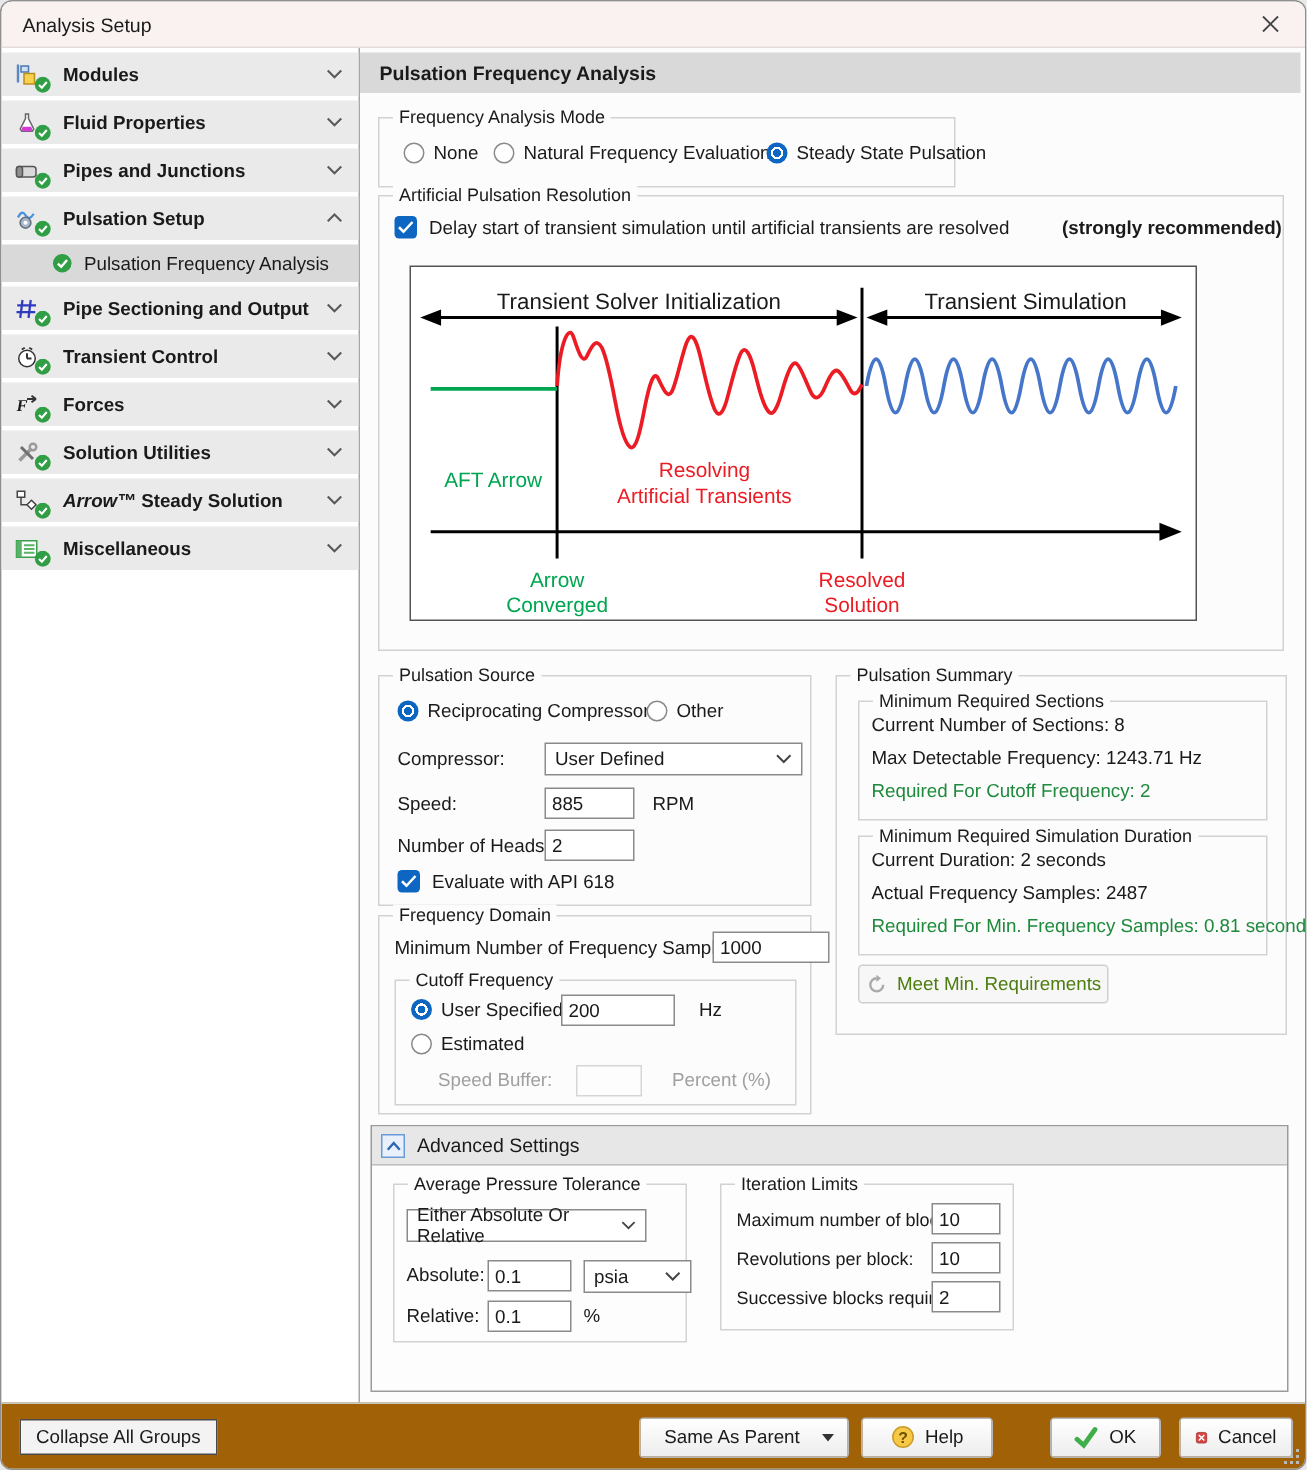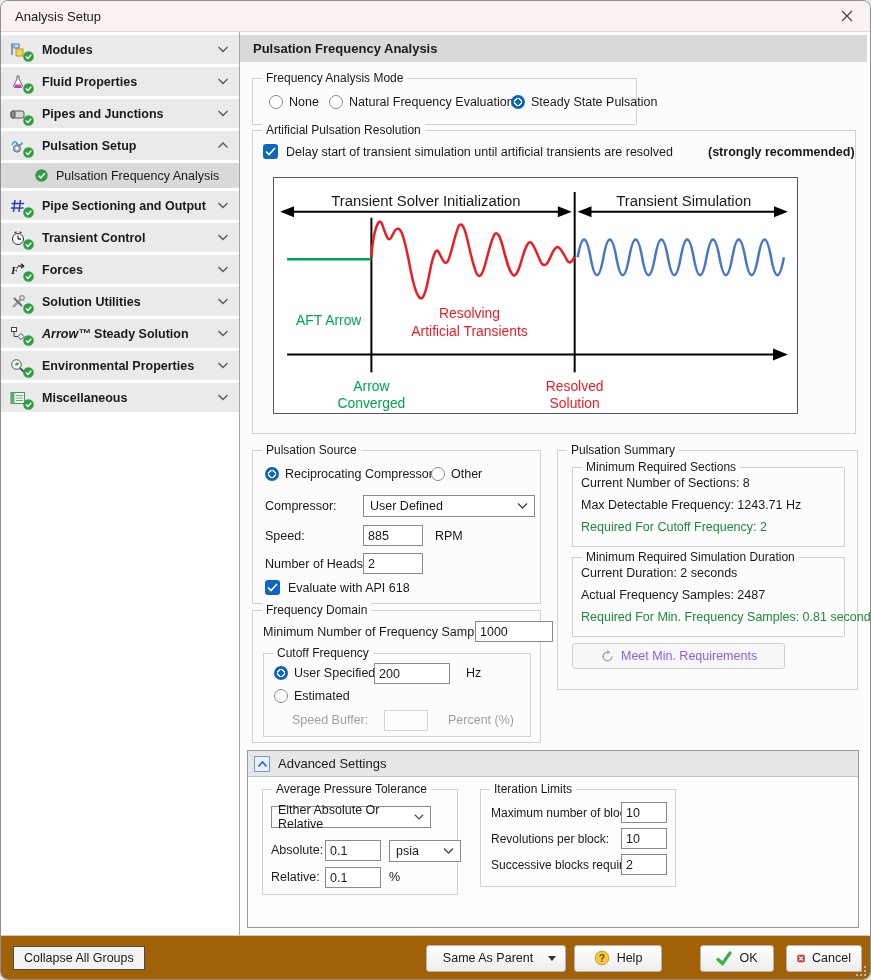--- a/index.html
+++ b/index.html
@@ -46,21 +46,21 @@
 .cbx svg { position:absolute; left:2px; top:3px; }
 
 .txt { position:absolute; height:21px; border:1px solid #8a8a8a; background:#fff; font:12.5px "Liberation Sans", sans-serif; padding:0 4px; color:#1a1a1a; }
 .txt.dis { border-color:#d6d6d6; background:#fdfdfd; color:#9a9a9a; }
 
 .dd { position:absolute; height:22px; border:1px solid #8a8a8a; background:#fff; display:flex; align-items:center; justify-content:space-between; padding:0 6px; font-size:12.5px; cursor:pointer; }
 
 .diagram { position:absolute; left:20px; top:46px; background:#fff; border:1px solid #555; }
 .diagram text { font-family:"Liberation Sans", sans-serif; }
 
-.btn-dis { position:absolute; display:flex; align-items:center; gap:6px; border:1px solid #cfcfcf; border-radius:3px; background:#f7f7f7; color:#8b5cf6; font-size:12.5px; padding:0 27px; height:26px; }
+.btn-dis { position:absolute; display:flex; align-items:center; gap:6px; border:1px solid #cfcfcf; border-radius:3px; background:#f7f7f7; color:#4d7c0f; font-size:12.5px; padding:0 4px; height:26px; }
 
 
 .adv { position:absolute; left:7px; top:718px; width:612px; height:178px; border:1px solid #9a9a9a; background:#fdfdfd; }
 .adv-head { height:26px; background:#e7e7e7; border-bottom:1px solid #c0c0c0; display:flex; align-items:center; gap:8px; padding-left:6px; font-size:13px; }
 .toggle { width:16px; height:16px; border:1px solid #6a9bd8; background:#e8f0fb; display:flex; align-items:center; justify-content:center; line-height:0; cursor:pointer; }
 
 
 .footer { height:45px; border-top:1px solid #c9c9c9; background:#a16207; display:flex; align-items:center; padding:0 8px; position:relative; }
 .btn { display:flex; align-items:center; justify-content:center; gap:7px; height:27px; background:linear-gradient(#ffffff,#ededed); border:1px solid #b5b5b5; border-radius:3px; font-size:12.5px; padding:0 10px; cursor:pointer; white-space:nowrap; }
 .btn-collapse { height:24px; background:#f3f3f3; border:1px solid #4a4a4a; border-radius:0; margin-left:4px; }
@@ -247,37 +247,20 @@
                 <circle cx="5.5" cy="5.5" r="5.3" fill="#2f9e44"></circle>
                 <path d="M3,5.6 L4.9,7.5 L8.2,3.7" stroke="#fff" stroke-width="1.4" fill="none"></path>
               </svg></span>
         </span>
         <span class="nav-label"><span class="ital">Arrow™</span><span> Steady Solution</span></span>
         <span class="chev"><svg width="12" height="9" viewBox="0 0 12 9">
               <path d="M1.5,2 L6,6.5 L10.5,2" stroke="#5a5a5a" stroke-width="1.4" fill="none"></path>
             </svg></span>
       </div>
 
-      <div class="nav-item">
-        <span class="nav-icon">
-          <svg class="ic" width="16" height="16" viewBox="0 0 16 16">
-              <circle cx="6.5" cy="6.5" r="4.8" fill="#eef6ee" stroke="#555"></circle>
-              <path d="M10,10 L14.5,14.5" stroke="#555" stroke-width="2"></path>
-              <path d="M4.5,7 Q6.5,3.5 9,5 Q8,8.5 4.5,7" fill="#3a9e4d"></path>
-            </svg>
-          <span class="badge"><svg width="11" height="11" viewBox="0 0 11 11">
-                <circle cx="5.5" cy="5.5" r="5.3" fill="#2f9e44"></circle>
-                <path d="M3,5.6 L4.9,7.5 L8.2,3.7" stroke="#fff" stroke-width="1.4" fill="none"></path>
-              </svg></span>
-        </span>
-        <span class="nav-label">Environmental Properties</span>
-        <span class="chev"><svg width="12" height="9" viewBox="0 0 12 9">
-              <path d="M1.5,2 L6,6.5 L10.5,2" stroke="#5a5a5a" stroke-width="1.4" fill="none"></path>
-            </svg></span>
-      </div>
 
       <div class="nav-item">
         <span class="nav-icon">
           <svg class="ic" width="16" height="16" viewBox="0 0 16 16">
               <rect x="1" y="2.5" width="13.5" height="11" fill="#fff" stroke="#3a9e4d"></rect>
               <rect x="1" y="2.5" width="3.5" height="11" fill="#58b368"></rect>
               <path d="M6,5.5 H13 M6,8 H13 M6,10.5 H13" stroke="#58b368" stroke-width="1.2"></path>
             </svg>
           <span class="badge"><svg width="11" height="11" viewBox="0 0 11 11">
                 <circle cx="5.5" cy="5.5" r="5.3" fill="#2f9e44"></circle>

